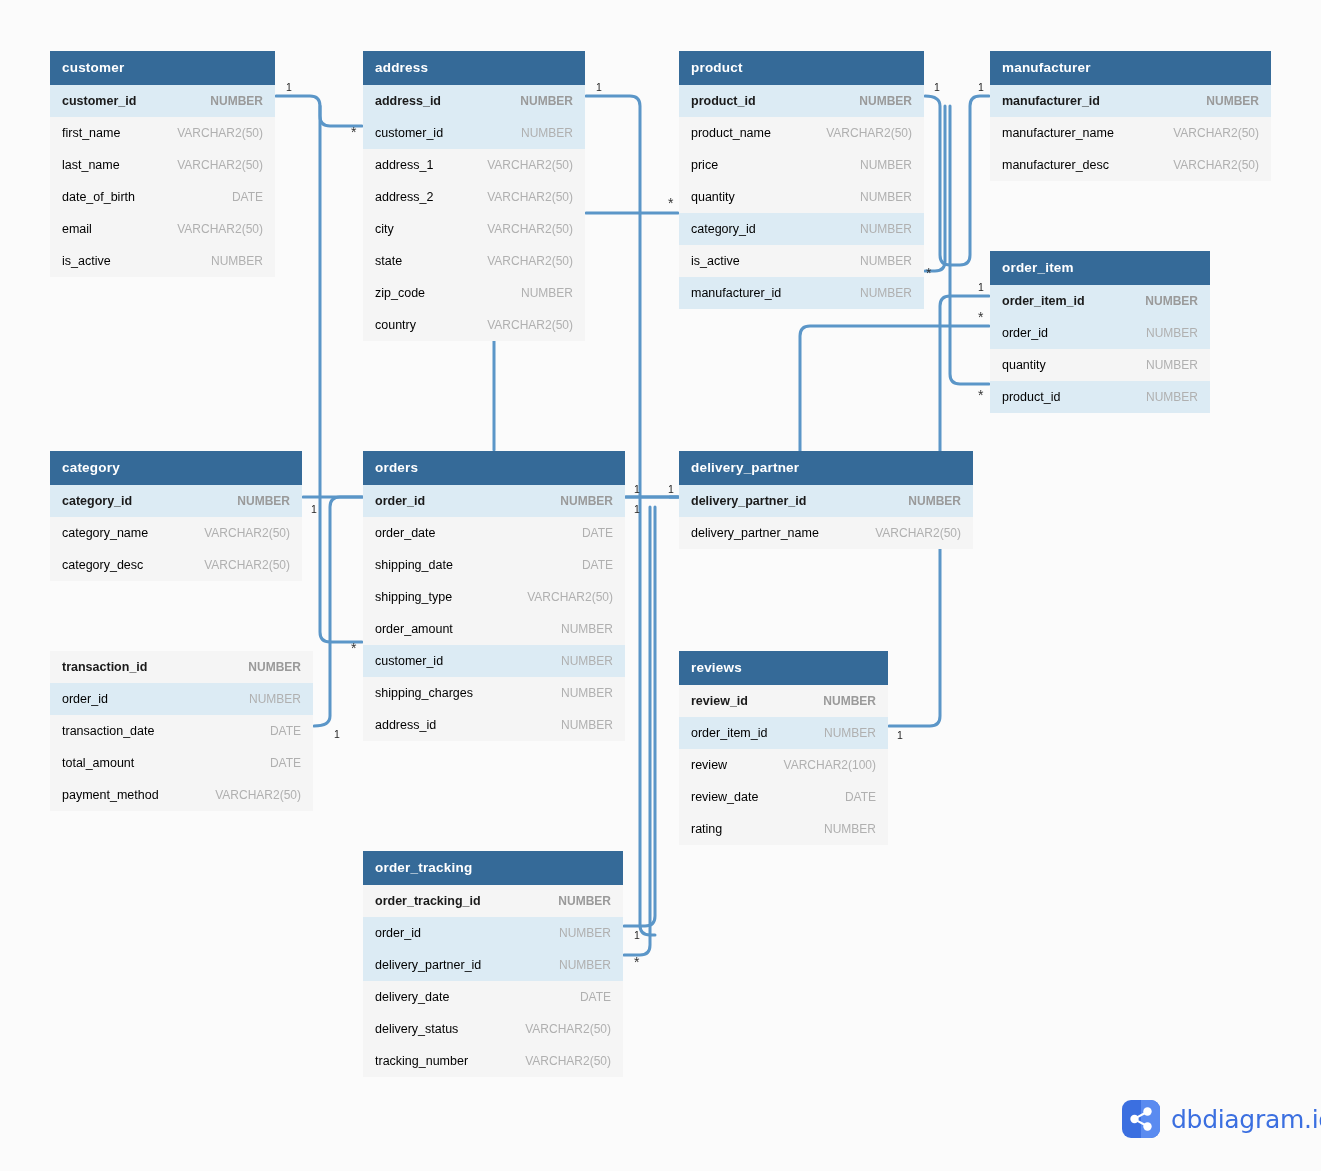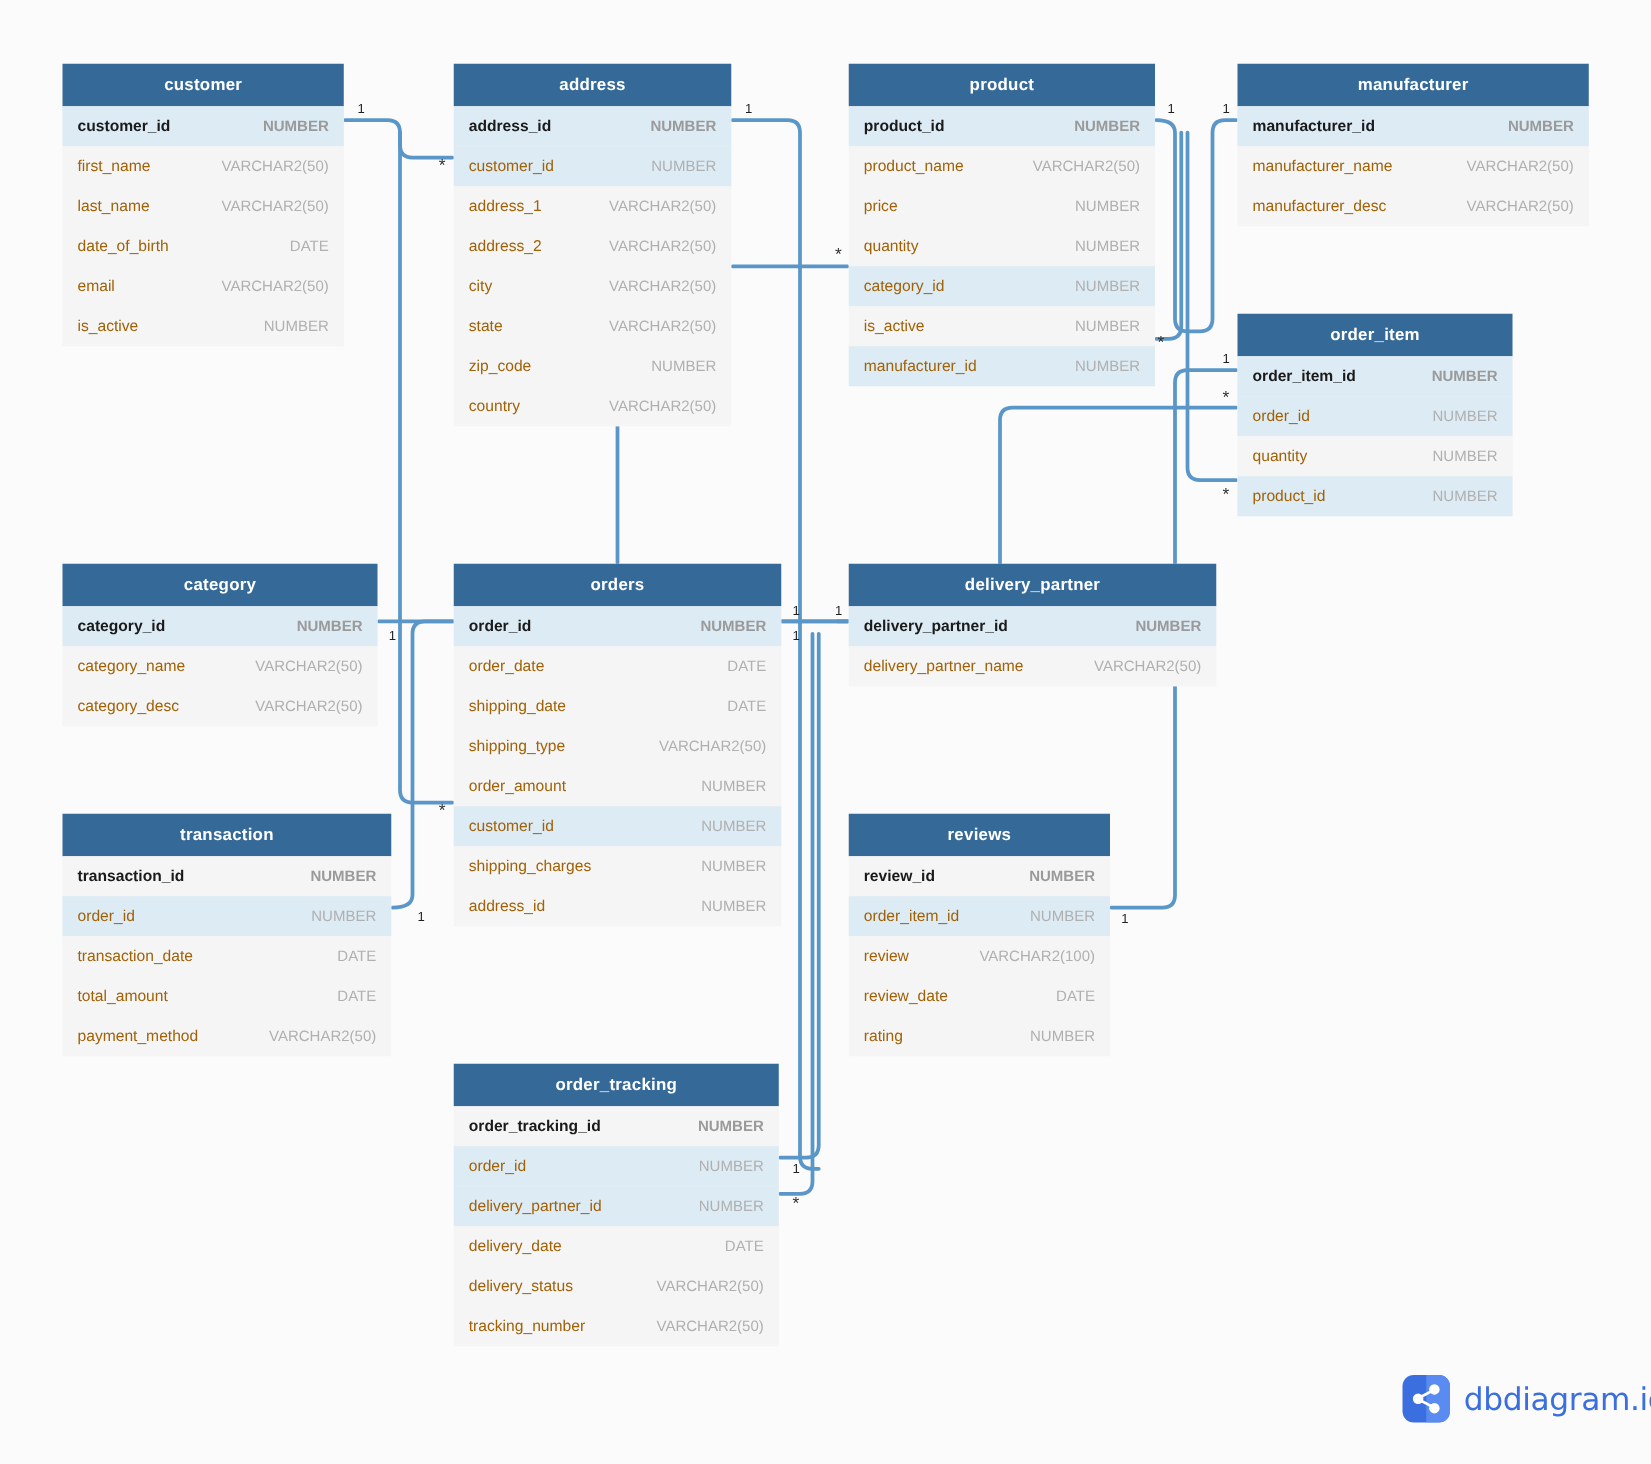--- a/index.html
+++ b/index.html
@@ -34,36 +34,35 @@
     font-size: 13px;
     z-index: 5;
   }
   .tbl-header {
     background: #356a98;
     color: #ffffff;
     font-weight: bold;
     font-size: 13.5px;
     padding: 9px 12px 10px 12px;
     letter-spacing: 0.2px;
-    text-align: center;
   }
   .tbl-row {
     display: flex;
     justify-content: space-between;
     align-items: center;
     padding: 16px 12px;
     height: 29px;
     background: #f5f5f5;
     box-sizing: border-box;
   }
   .tbl-row.hl {
     background: #dcebf4;
   }
   .col-name {
-    color: #a16207;
+    color: #000000;
     font-size: 12.5px;
     white-space: nowrap;
   }
   .col-type {
     color: #b0b0b0;
     font-size: 12px;
     white-space: nowrap;
     margin-left: 18px;
   }
   .tbl-row.pk .col-name {
@@ -327,21 +326,20 @@
         <div class="tbl-row hl pk">
           <span class="col-name">delivery_partner_id</span>
           <span class="col-type">NUMBER</span>
         </div>
         <div class="tbl-row">
           <span class="col-name">delivery_partner_name</span>
           <span class="col-type">VARCHAR2(50)</span>
         </div>
       </div>
       <div class="table-box" style="left: 50px; top: 651px; width: 263px;">
-        <div class="tbl-header">transaction</div>
         <div class="tbl-row pk">
           <span class="col-name">transaction_id</span>
           <span class="col-type">NUMBER</span>
         </div>
         <div class="tbl-row hl">
           <span class="col-name">order_id</span>
           <span class="col-type">NUMBER</span>
         </div>
         <div class="tbl-row">
           <span class="col-name">transaction_date</span>

